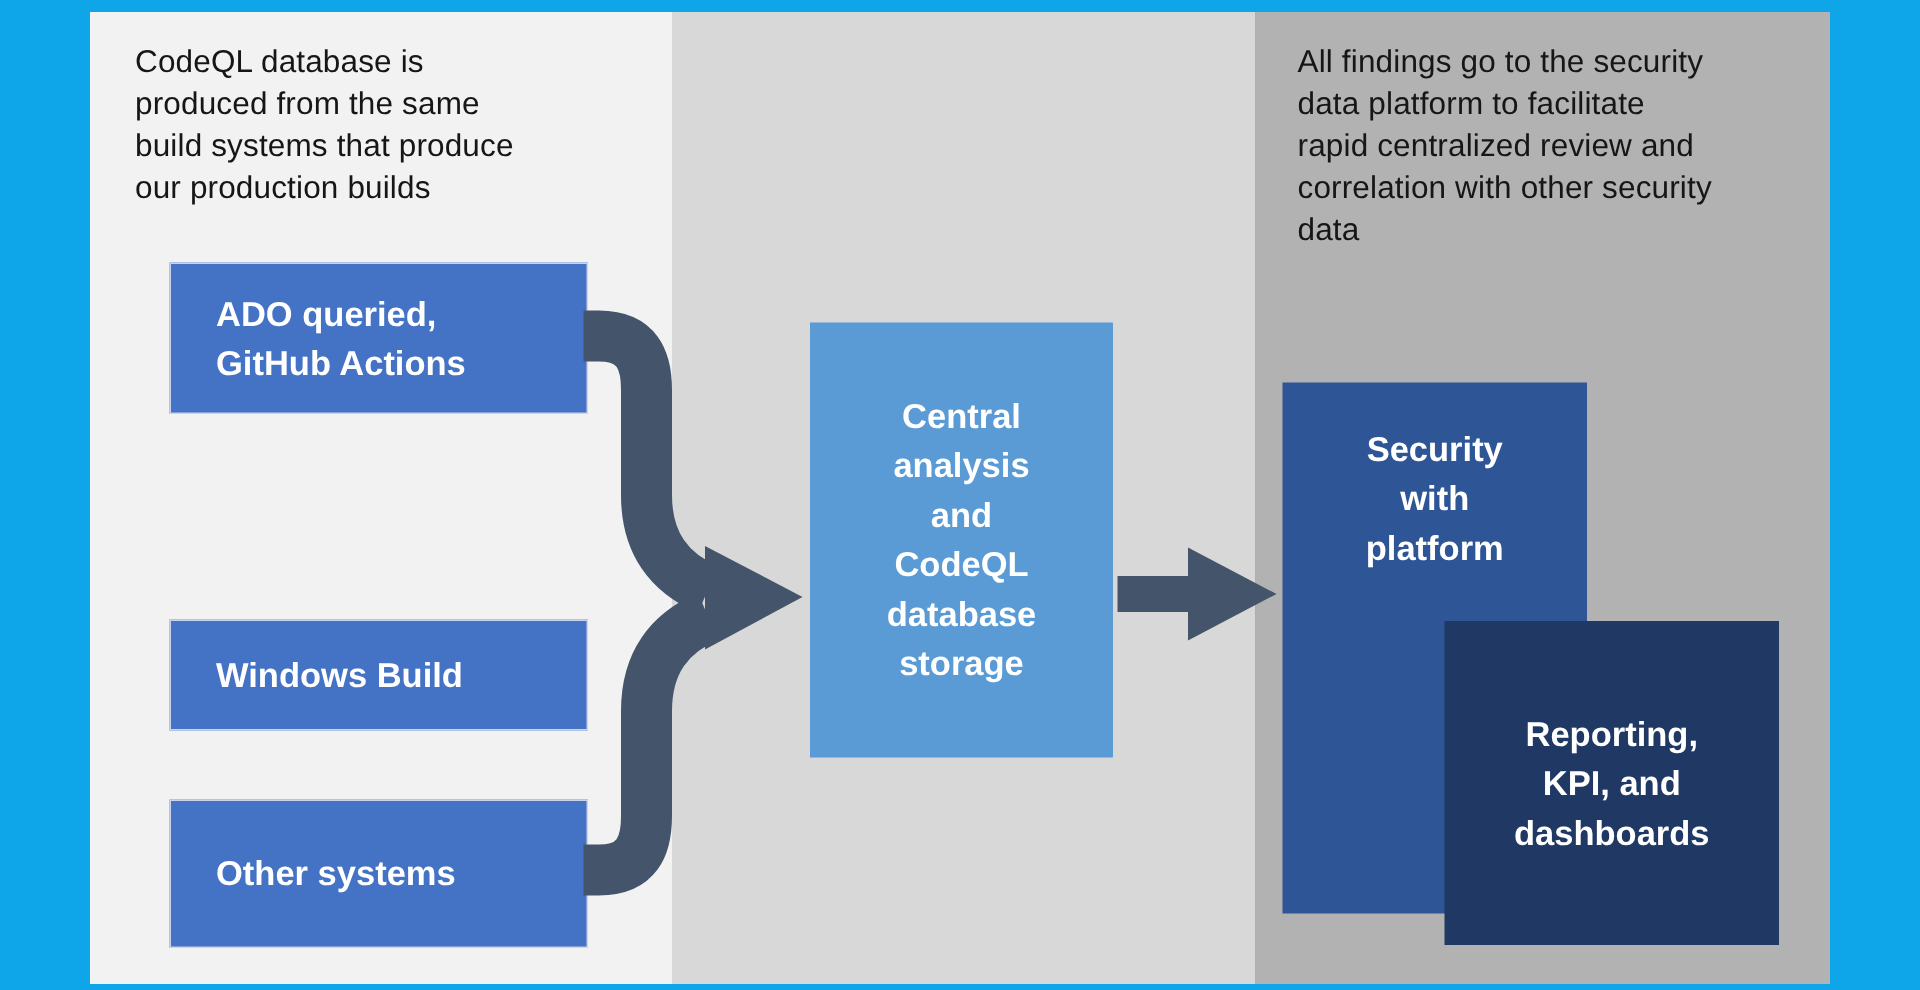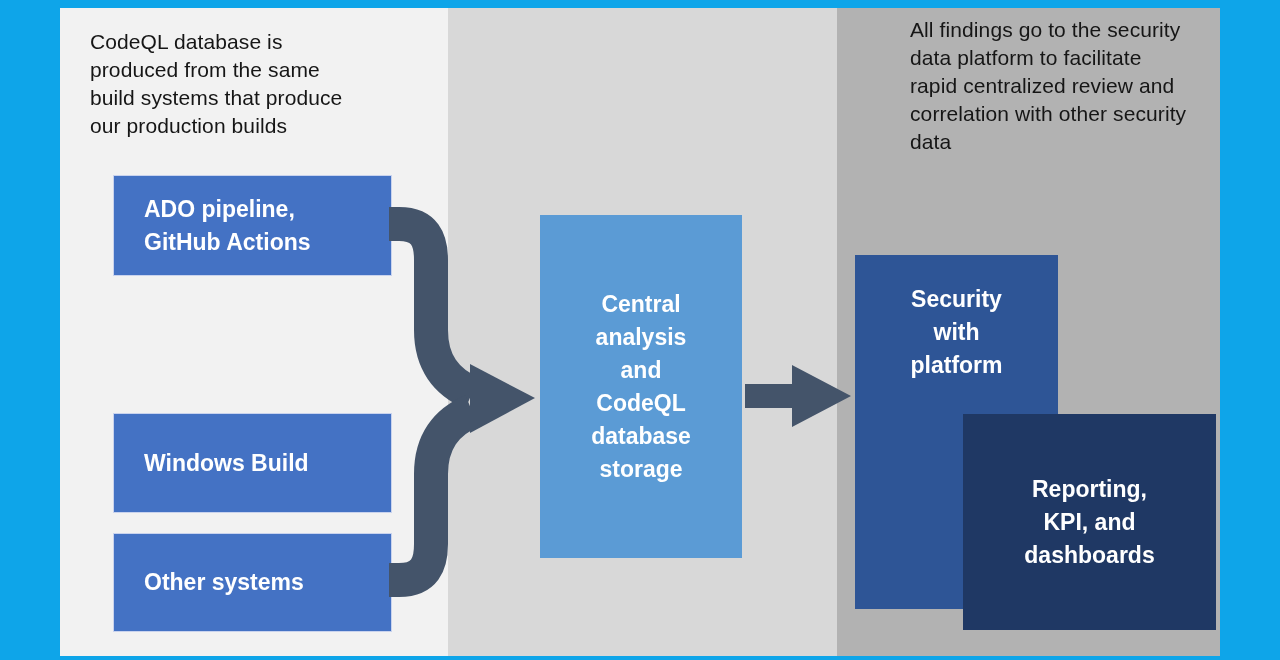--- a/index.html
+++ b/index.html
@@ -10,45 +10,45 @@
   .panel{position:absolute;top:8px;height:648px;}
   .panel-left{left:60px;width:388px;background:var(--panel-light);}
   .panel-mid{left:448px;width:389px;background:var(--panel-mid);}
   .panel-right{left:837px;width:383px;background:var(--panel-dark);}
   .caption{
     position:absolute;margin:0;color:var(--caption);
     font-size:21px;line-height:28px;white-space:pre-line;letter-spacing:.1px;
   }
   .caption-left{left:90px;top:28px;width:340px;}
   .caption-mid{left:478px;top:28px;width:350px;}
-  .caption-right{left:865px;top:16px;width:348px;margin-left:45px;}
+  .caption-right{left:865px;top:28px;width:348px;}
   .box{
     position:absolute;display:flex;box-sizing:border-box;
     color:var(--box-text);font-weight:bold;font-size:23px;line-height:33px;
     white-space:pre-line;
   }
   .src-box{
     left:113px;width:279px;background:var(--accent-blue);
     align-items:center;padding-left:30px;text-align:left;
     border:1px solid #c9d3ee;
   }
   .src-1{top:175px;height:101px;}
   .src-2{top:296px;height:97px;}
-  .src-3{top:413px;height:100px;}
+  .src-3{top:413px;height:74px;}
   .src-4{top:533px;height:99px;}
   .central-box{
-    left:540px;top:215px;width:202px;height:343px;background:var(--light-blue);
+    left:540px;top:215px;width:202px;height:290px;background:var(--light-blue);
     align-items:center;justify-content:center;text-align:center;
   }
   .security-box{
     left:855px;top:255px;width:203px;height:354px;background:var(--mid-blue);
     flex-direction:column;align-items:center;padding-top:28px;text-align:center;
   }
   .reporting-box{
-    left:963px;top:414px;width:253px;height:216px;background:var(--navy);
+    left:963px;top:414px;width:223px;height:216px;background:var(--navy);
     align-items:center;justify-content:center;text-align:center;
   }
   .arrow-layer{position:absolute;left:0;top:0;width:1280px;height:660px;pointer-events:none;}
 </style>
 </head>
 <body>
 
 <div class="canvas">
 
   <section class="panel panel-left"></section>
@@ -59,21 +59,21 @@
 produced from the same
 build systems that produce
 our production builds</p>
   <p class="caption caption-right">All findings go to the security
 data platform to facilitate
 rapid centralized review and
 correlation with other security
 data</p>
 
   <div class="box src-box src-1">
-    <span>ADO pipeline,
+    <span>ADO queried,
 GitHub Actions</span>
   </div>
   <div class="box src-box src-3">
     <span>Windows Build</span>
   </div>
   <div class="box src-box src-4">
     <span>Other systems</span>
   </div>
 
   <div class="box central-box">

